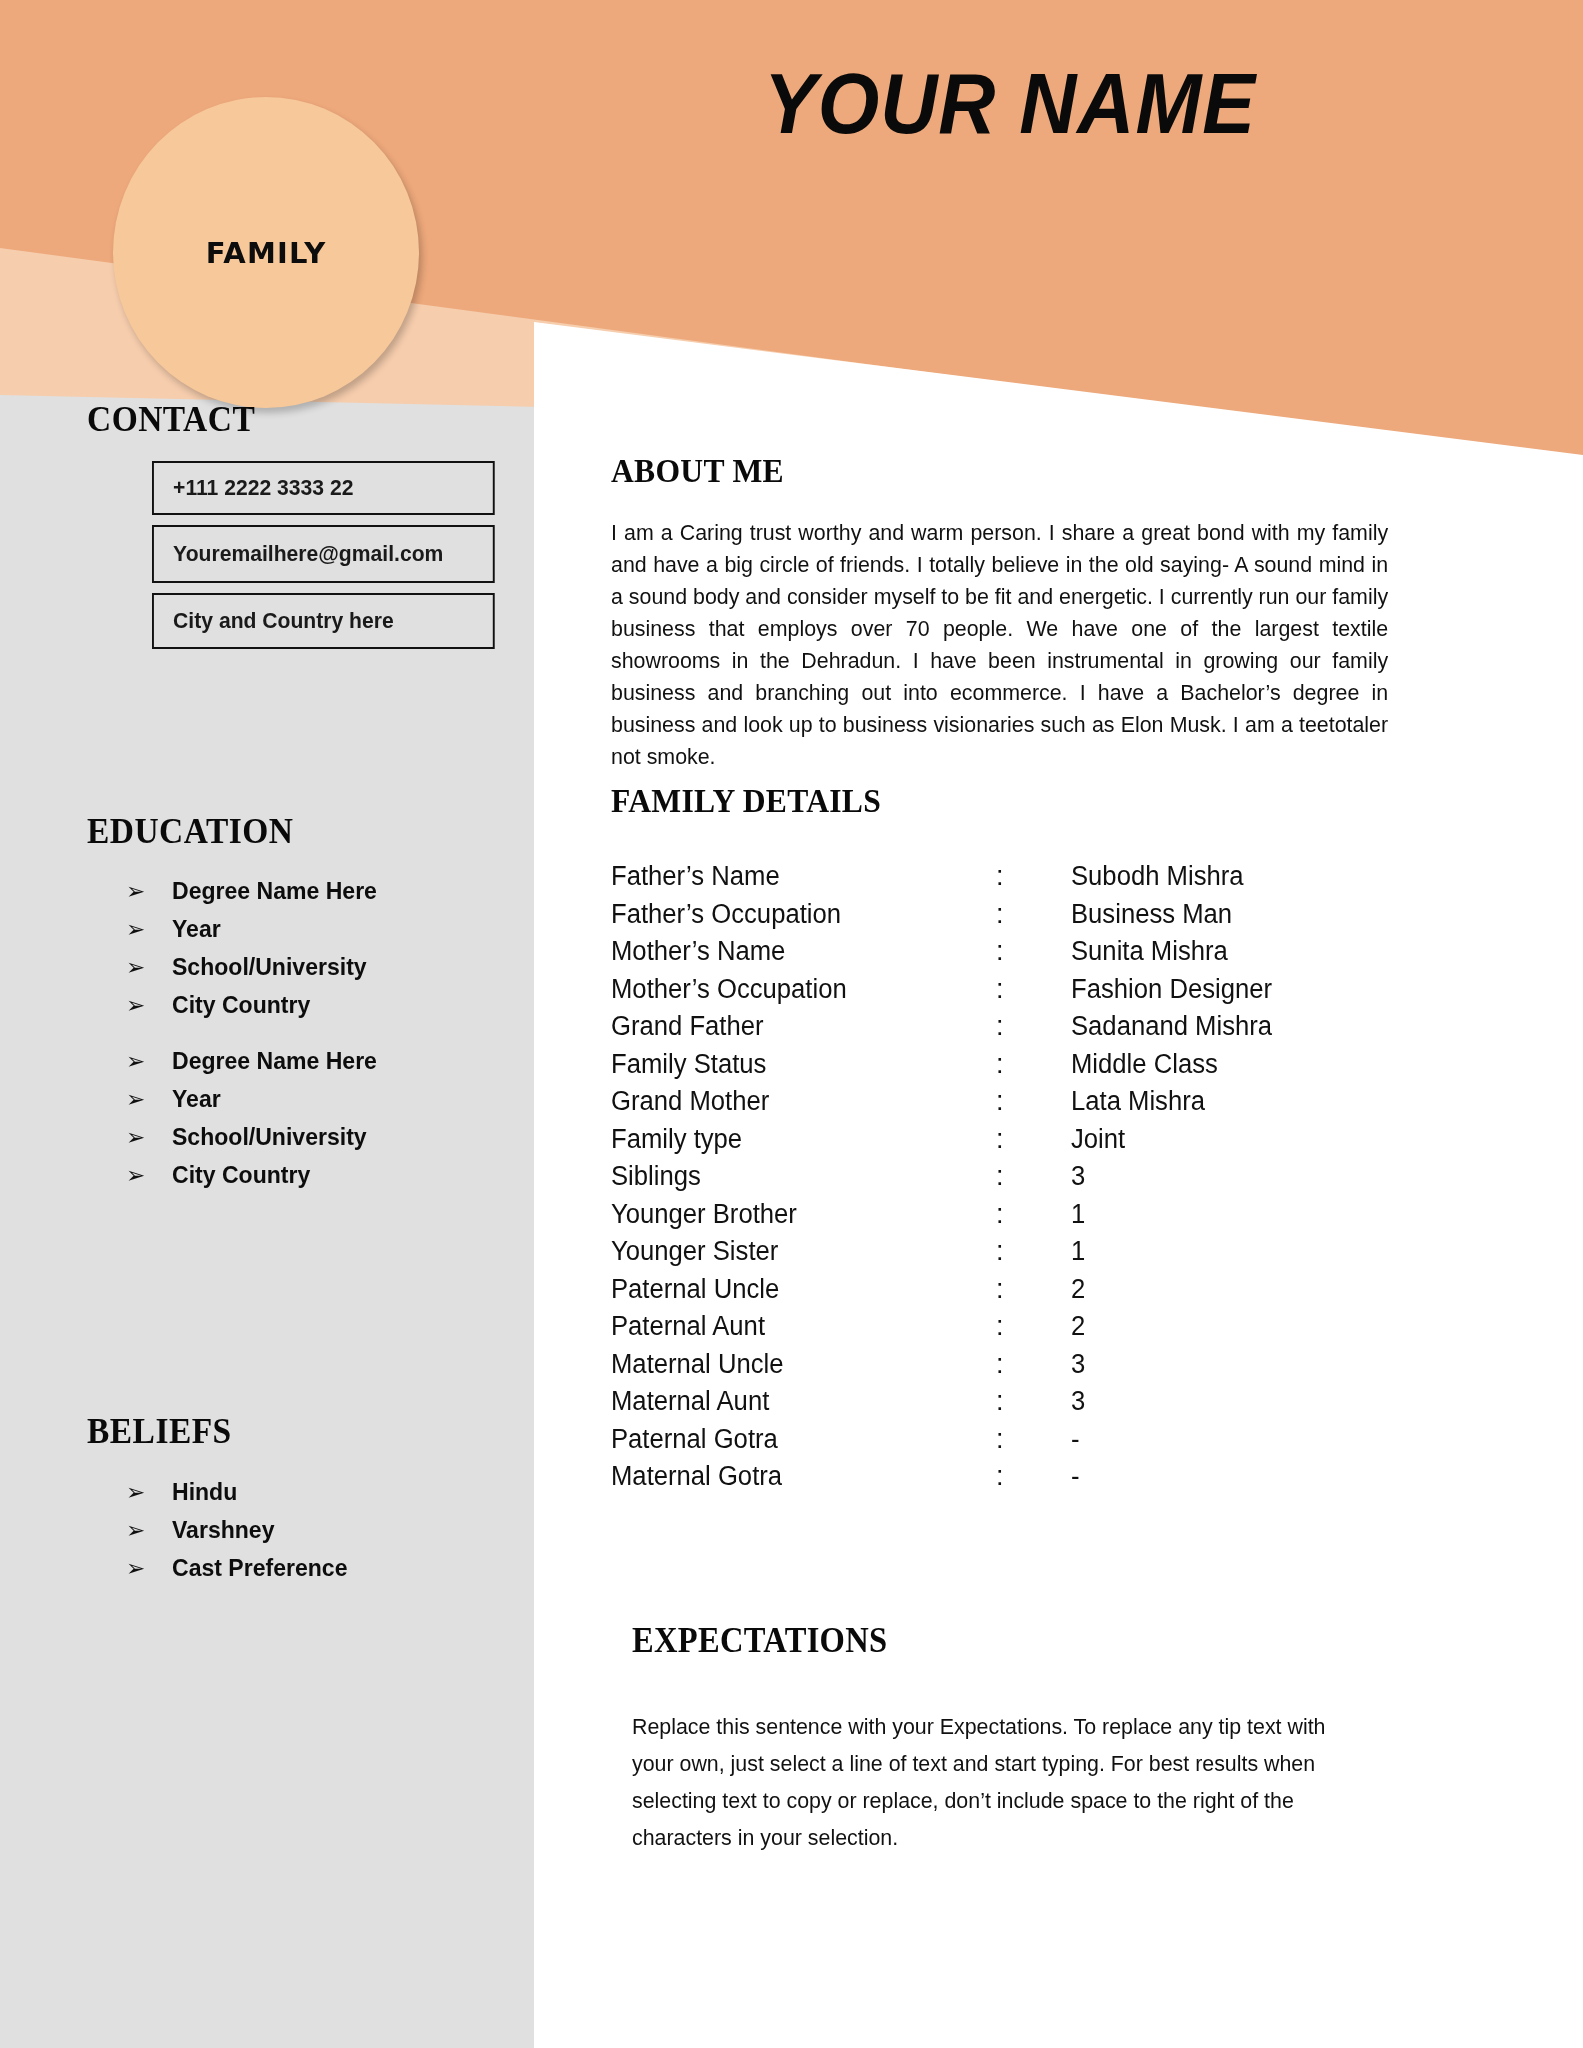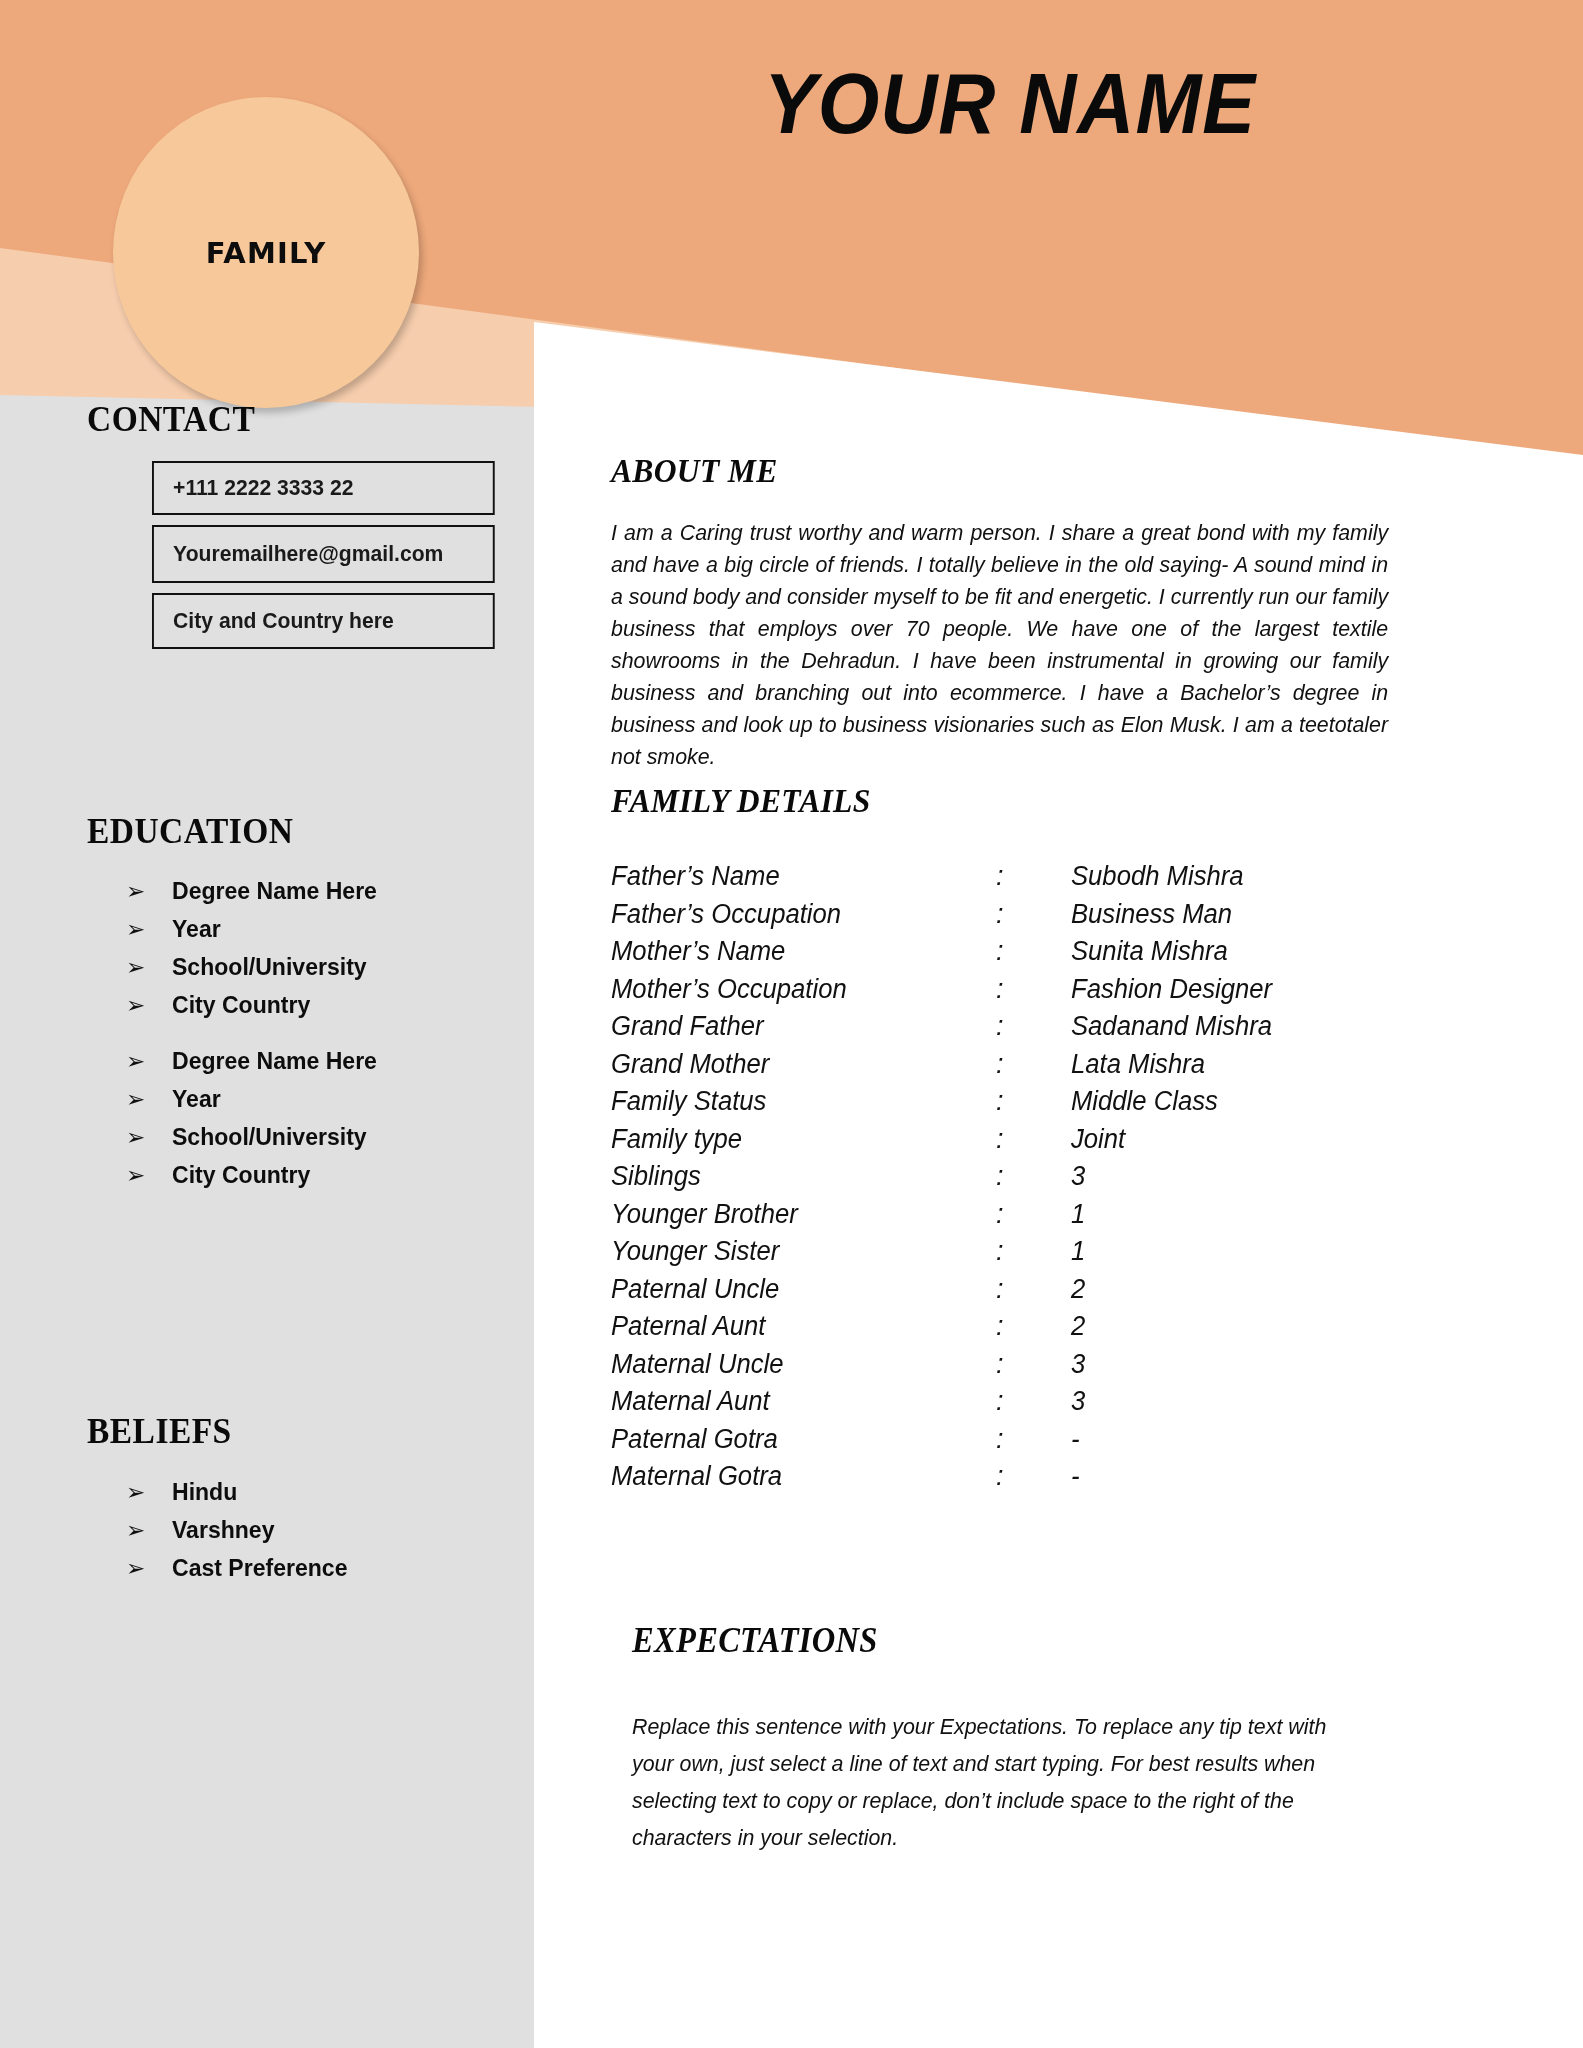--- a/index.html
+++ b/index.html
@@ -199,21 +199,20 @@
   #edu-group-2  { top: 717px; }
   #beliefs-group{ top: 1148px; }
 
   
   .main {
     position: absolute;
     left: 534px;
     top: 0;
     width: 1049px;
     height: 2048px;
-    font-style: italic;
   }
 
   .main-head {
     position: absolute;
     font-size: 34px;
     letter-spacing: 0.3px;
   }
   #about-head  { left: 77px; top: 452px; }
   #family-head { left: 77px; top: 782px; }
   #expect-head { left: 98px; top: 1621px; }
@@ -383,28 +382,28 @@
             <td class="fam-label">Mother’s Occupation</td>
             <td class="fam-colon">:</td>
             <td class="fam-value">Fashion Designer</td>
           </tr>
           <tr>
             <td class="fam-label">Grand Father</td>
             <td class="fam-colon">:</td>
             <td class="fam-value">Sadanand Mishra</td>
           </tr>
           <tr>
+            <td class="fam-label">Family Status</td>
+            <td class="fam-colon">:</td>
+            <td class="fam-value">Middle Class</td>
+          </tr>
+          <tr>
             <td class="fam-label">Grand Mother</td>
             <td class="fam-colon">:</td>
             <td class="fam-value">Lata Mishra</td>
-          </tr>
-          <tr>
-            <td class="fam-label">Family Status</td>
-            <td class="fam-colon">:</td>
-            <td class="fam-value">Middle Class</td>
           </tr>
           <tr>
             <td class="fam-label">Family type</td>
             <td class="fam-colon">:</td>
             <td class="fam-value">Joint</td>
           </tr>
           <tr>
             <td class="fam-label">Siblings</td>
             <td class="fam-colon">:</td>
             <td class="fam-value">3</td>

